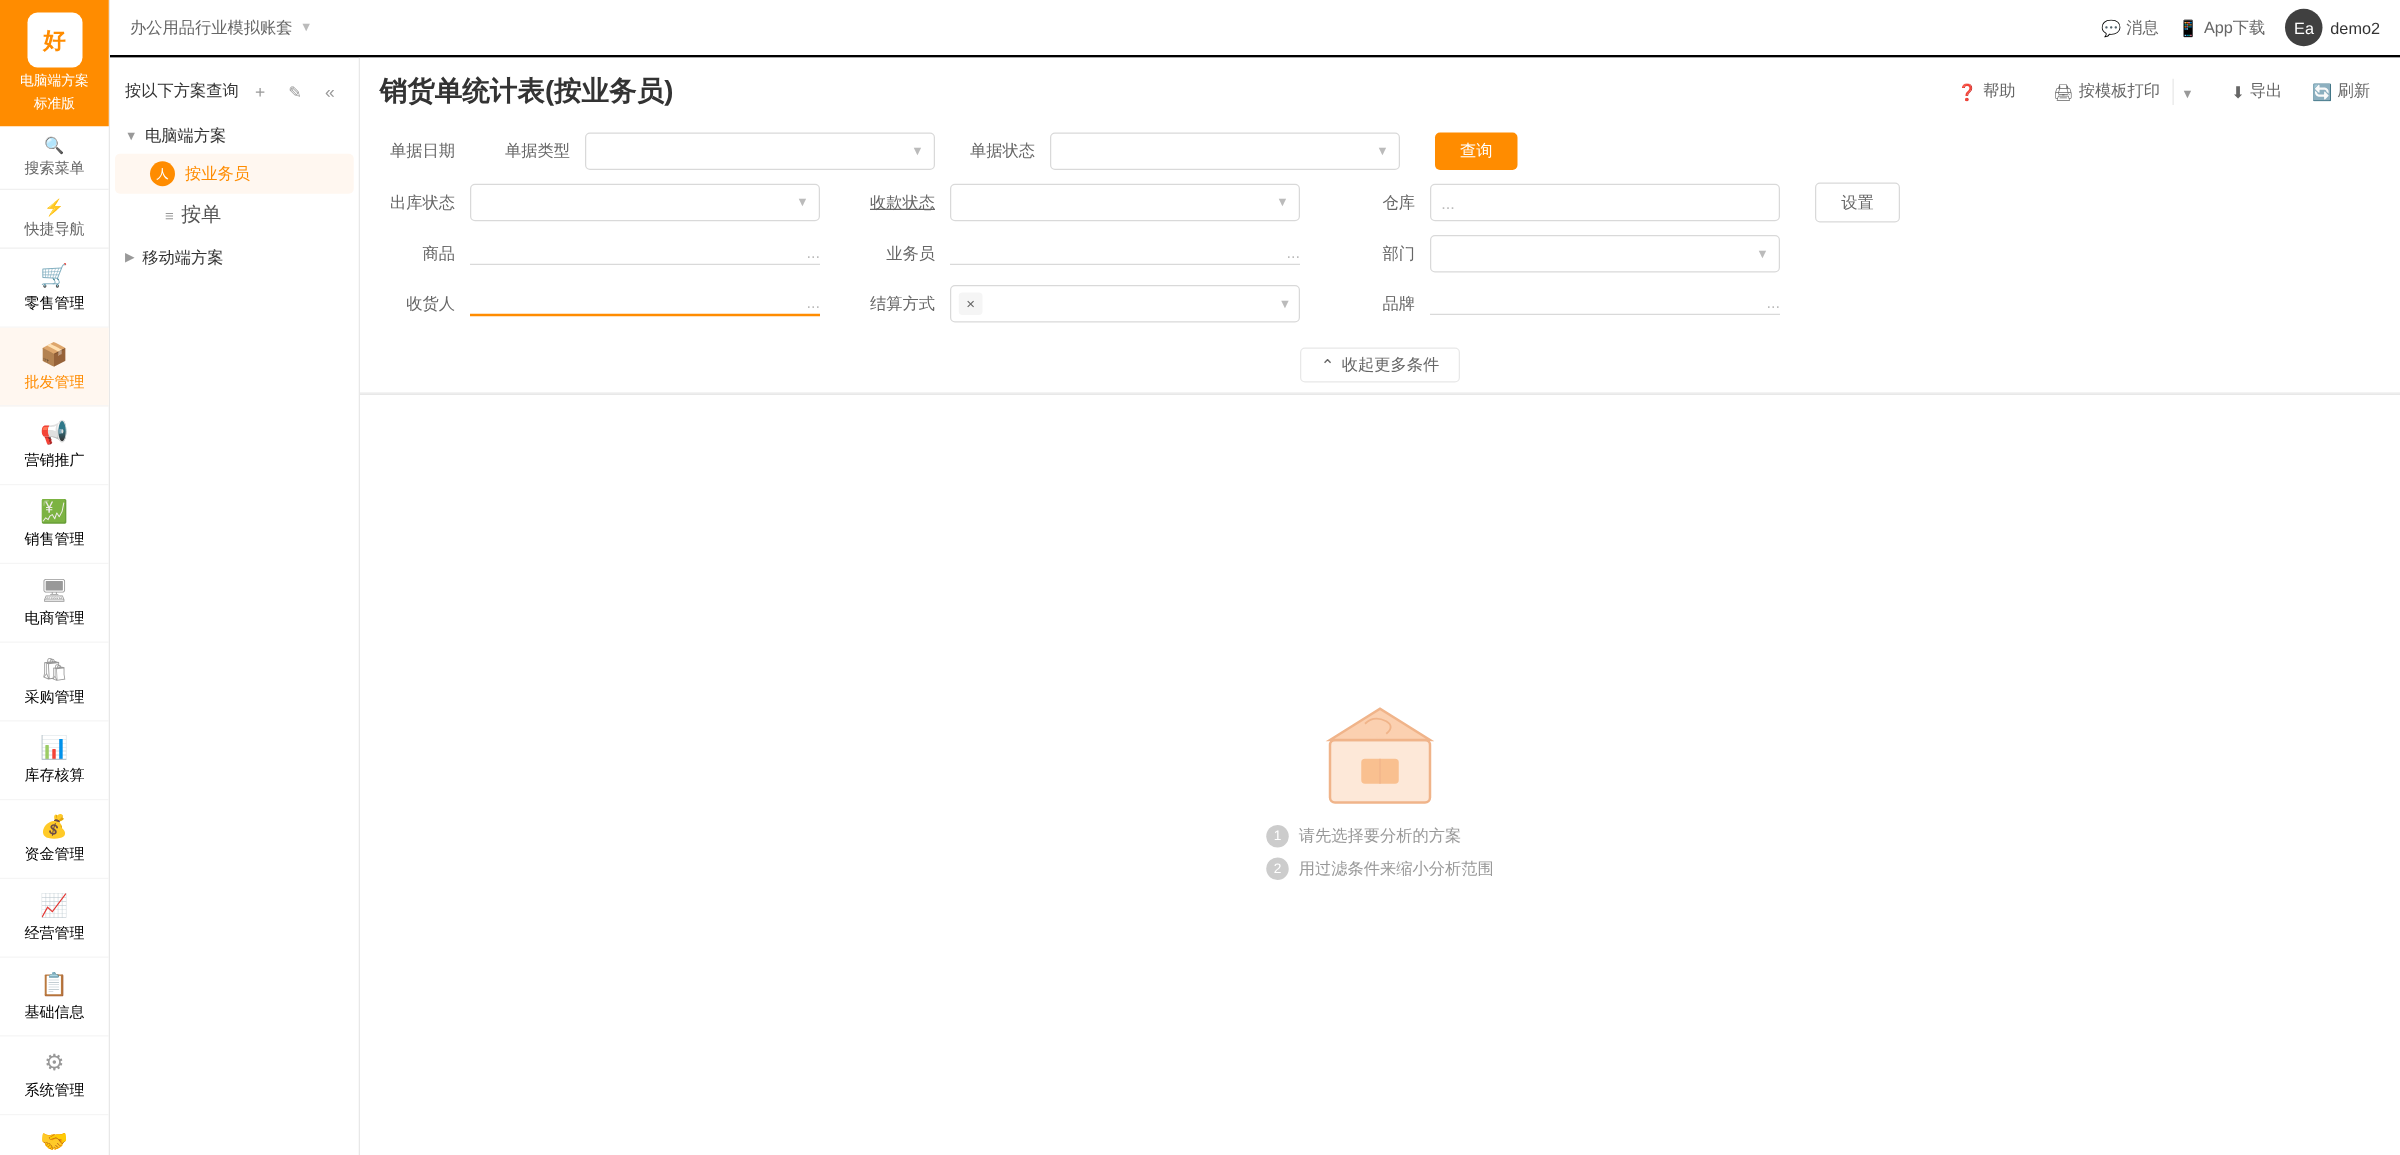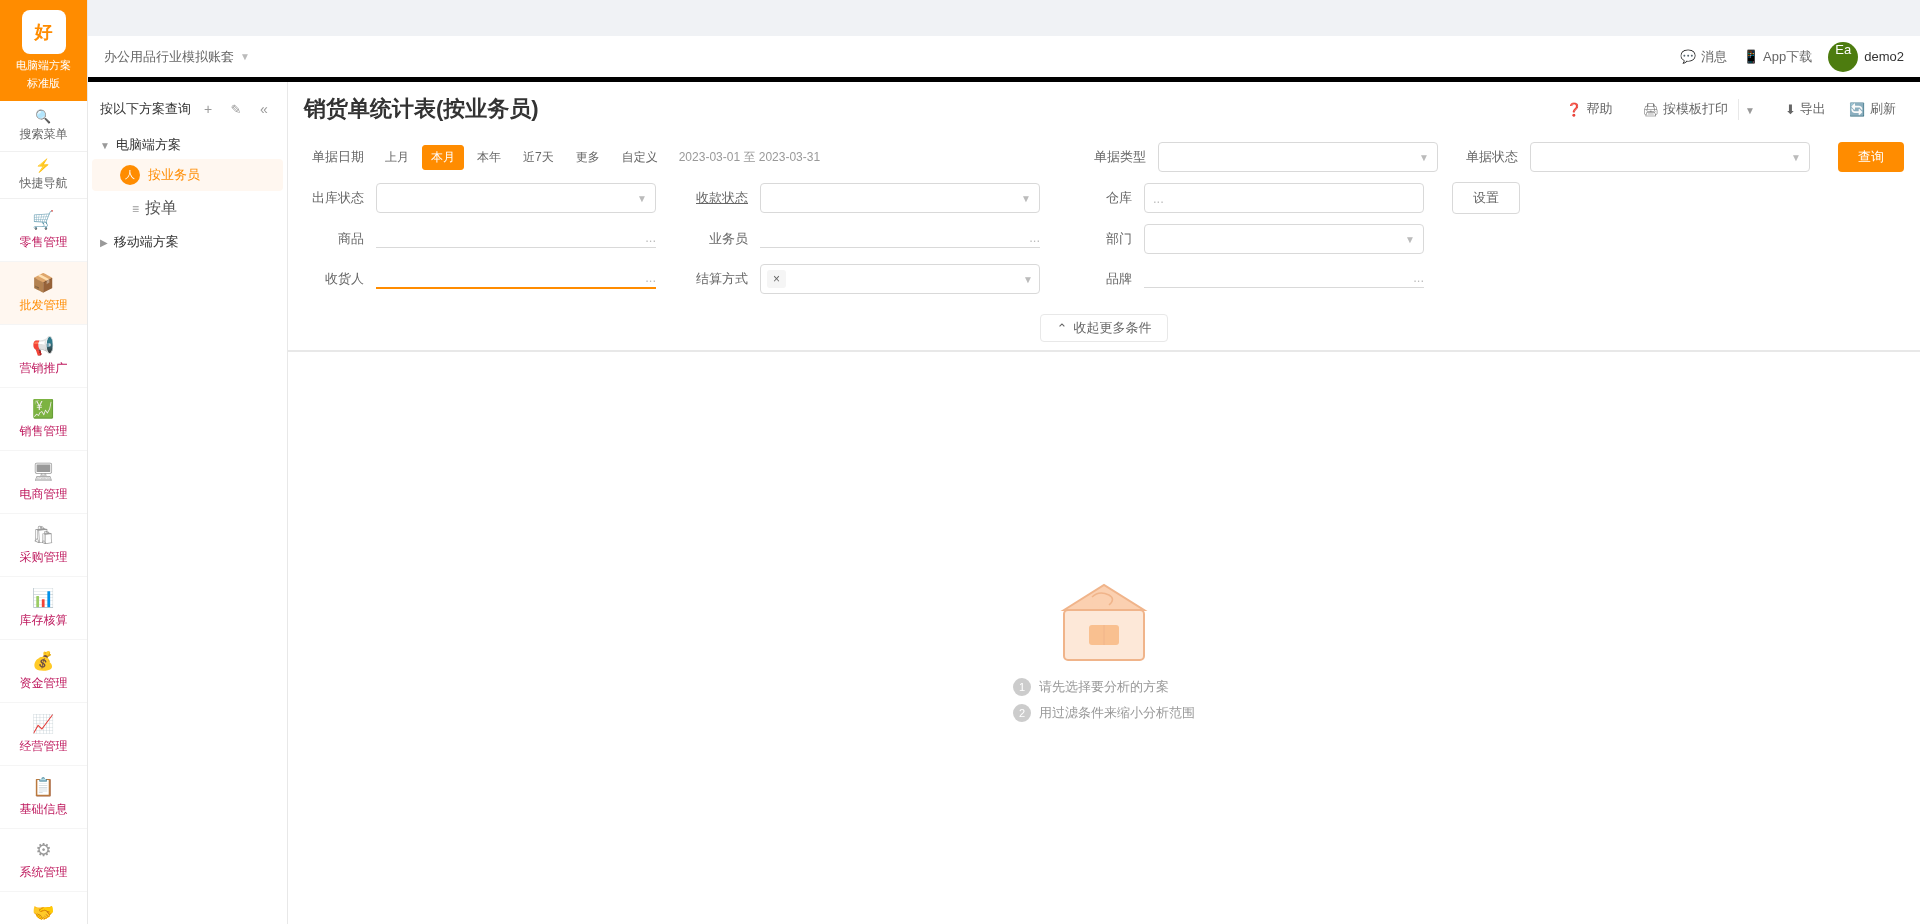--- a/index.html
+++ b/index.html
@@ -11,36 +11,36 @@
     .sidebar-logo-icon { width: 44px; height: 44px; background: #fff; border-radius: 8px; display: flex; align-items: center; justify-content: center; font-size: 18px; color: #ff8c00; font-weight: bold; }
     .sidebar-logo-text { color: #fff; font-size: 11px; margin-top: 4px; text-align: center; line-height: 1.3; }
     .sidebar-search { width: 100%; padding: 8px 0; border-bottom: 1px solid #f0f0f0; display: flex; flex-direction: column; align-items: center; cursor: pointer; }
     .sidebar-search-text { font-size: 12px; color: #666; margin-top: 2px; }
     .sidebar-nav { width: 100%; padding: 6px 0; border-bottom: 1px solid #f0f0f0; display: flex; flex-direction: column; align-items: center; cursor: pointer; }
     .sidebar-nav-text { font-size: 12px; color: #666; margin-top: 2px; }
     .sidebar-menu { flex: 1; width: 100%; overflow-y: auto; display: flex; flex-direction: column; align-items: center; }
     .sidebar-item { width: 100%; padding: 10px 4px; display: flex; flex-direction: column; align-items: center; cursor: pointer; border-bottom: 1px solid #f5f5f5; }
     .sidebar-item.active { background: #fff7f0; }
     .sidebar-item-icon { font-size: 18px; color: #999; }
-    .sidebar-item-label { font-size: 12px; color: #be185d; margin-top: 3px; text-align: center; }
+    .sidebar-item-label { font-size: 12px; color: #000000; margin-top: 3px; text-align: center; }
     .sidebar-item.active .sidebar-item-label { color: #ff8c00; }
     .sidebar-item.active .sidebar-item-icon { color: #ff8c00; }
 
     
     .main { flex: 1; display: flex; flex-direction: column; overflow: hidden; }
 
     
-    .topbar { height: 46px; background: #fff; border-bottom: 5px solid #000000; display: flex; align-items: center; padding: 0 16px; gap: 12px; flex-shrink: 0; margin-top: 36px; }
+    .topbar { height: 46px; background: #fff; border-bottom: 2px solid #000000; display: flex; align-items: center; padding: 0 16px; gap: 12px; flex-shrink: 0; }
     .topbar-breadcrumb { flex: 1; display: flex; align-items: center; gap: 6px; color: #666; font-size: 13px; }
     .topbar-dropdown { display: flex; align-items: center; gap: 4px; cursor: pointer; }
     .topbar-actions { display: flex; align-items: center; gap: 16px; }
     .topbar-msg { display: flex; align-items: center; gap: 4px; color: #666; cursor: pointer; font-size: 13px; }
     .topbar-app { display: flex; align-items: center; gap: 4px; color: #666; cursor: pointer; font-size: 13px; }
     .topbar-user { display: flex; align-items: center; gap: 6px; cursor: pointer; }
-    .topbar-avatar { width: 30px; height: 30px; border-radius: 50%; background: #4d7c0f; display: flex; justify-content: center; color: #fff; font-size: 13px; overflow: hidden; }
+    .topbar-avatar { width: 30px; height: 30px; border-radius: 50%; background: #404040; display: flex; align-items: center; justify-content: center; color: #fff; font-size: 13px; overflow: hidden; }
     .topbar-username { color: #333; font-size: 13px; }
 
     
     .tabs { height: 40px; background: #1ab394; display: flex; align-items: center; padding: 0 0; flex-shrink: 0; }
     .tab { height: 40px; padding: 0 16px; display: flex; align-items: center; gap: 8px; cursor: pointer; color: rgba(255,255,255,0.8); font-size: 13px; border-right: 1px solid rgba(255,255,255,0.2); }
     .tab.active { background: rgba(255,255,255,0.2); color: #fff; }
     .tab-close { display: flex; align-items: center; justify-content: center; width: 16px; height: 16px; border-radius: 50%; cursor: pointer; color: rgba(255,255,255,0.7); font-size: 12px; }
     .tabs-spacer { flex: 1; }
     .tabs-winbtns { display: flex; align-items: center; gap: 4px; padding-right: 8px; }
     .tabs-winbtn { width: 28px; height: 28px; display: flex; align-items: center; justify-content: center; color: rgba(255,255,255,0.7); cursor: pointer; font-size: 14px; border-radius: 4px; }
@@ -268,31 +268,20 @@
             <span>刷新</span>
           </div>
         </div>
       </div>
 
       <div class="filter-section">
 
         <div style="background:#fff;padding:10px 16px 0;">
           <div class="filter-row">
             <span class="filter-label">单据日期</span>
-            <div class="filter-control">
-              <div class="date-group">
-                <div class="date-btn">上月</div>
-                <div class="date-btn active">本月</div>
-                <div class="date-btn">本年</div>
-                <div class="date-btn">近7天</div>
-                <div class="date-btn">更多</div>
-                <div class="date-btn">自定义</div>
-                <span class="date-range-text">2023-03-01 至 2023-03-31</span>
-              </div>
-            </div>
             <span class="filter-label" style="width:60px;margin-left:20px;">单据类型</span>
             <div class="filter-control" style="max-width:280px;">
               <div class="filter-select">
                 <span style="color:#999;"></span>
                 <span class="filter-select-caret">▼</span>
               </div>
             </div>
             <span class="filter-label" style="width:60px;margin-left:8px;">单据状态</span>
             <div class="filter-control" style="max-width:280px;">
               <div class="filter-select">

